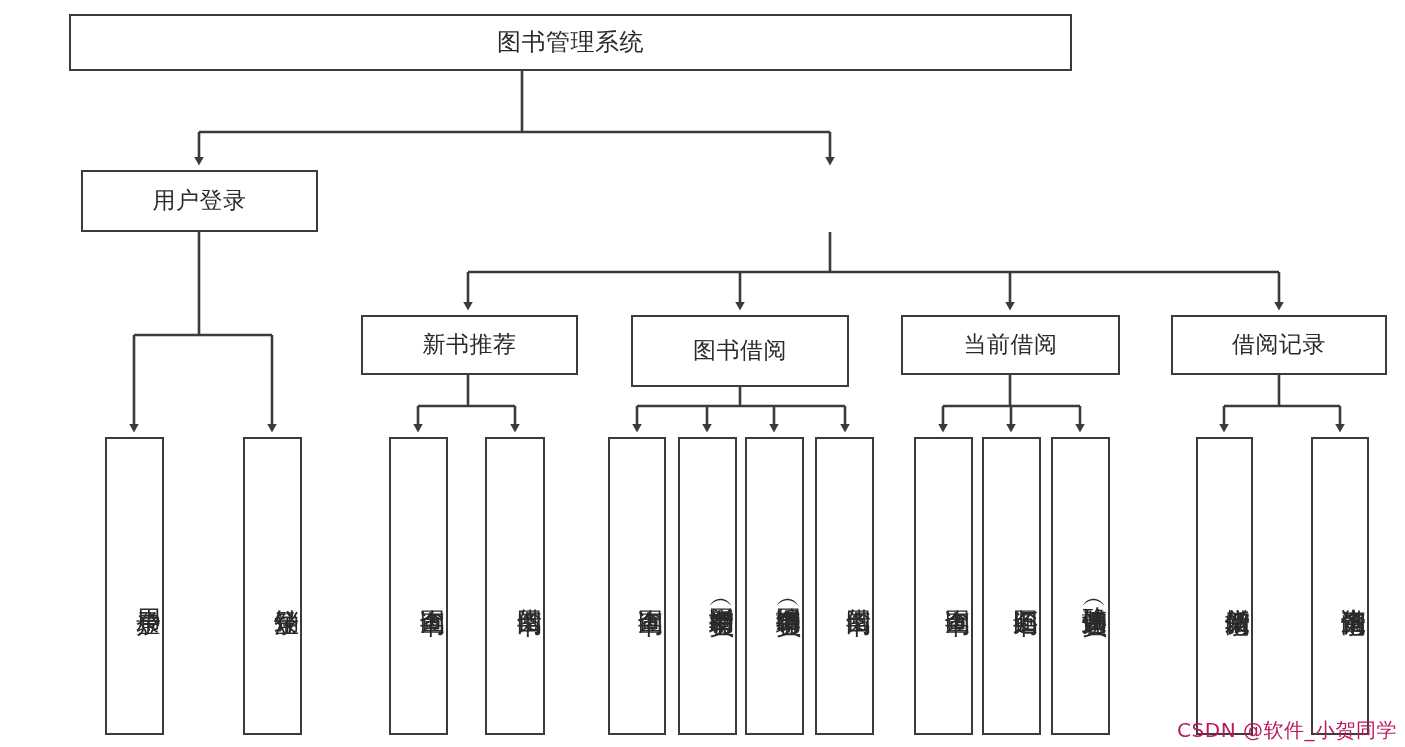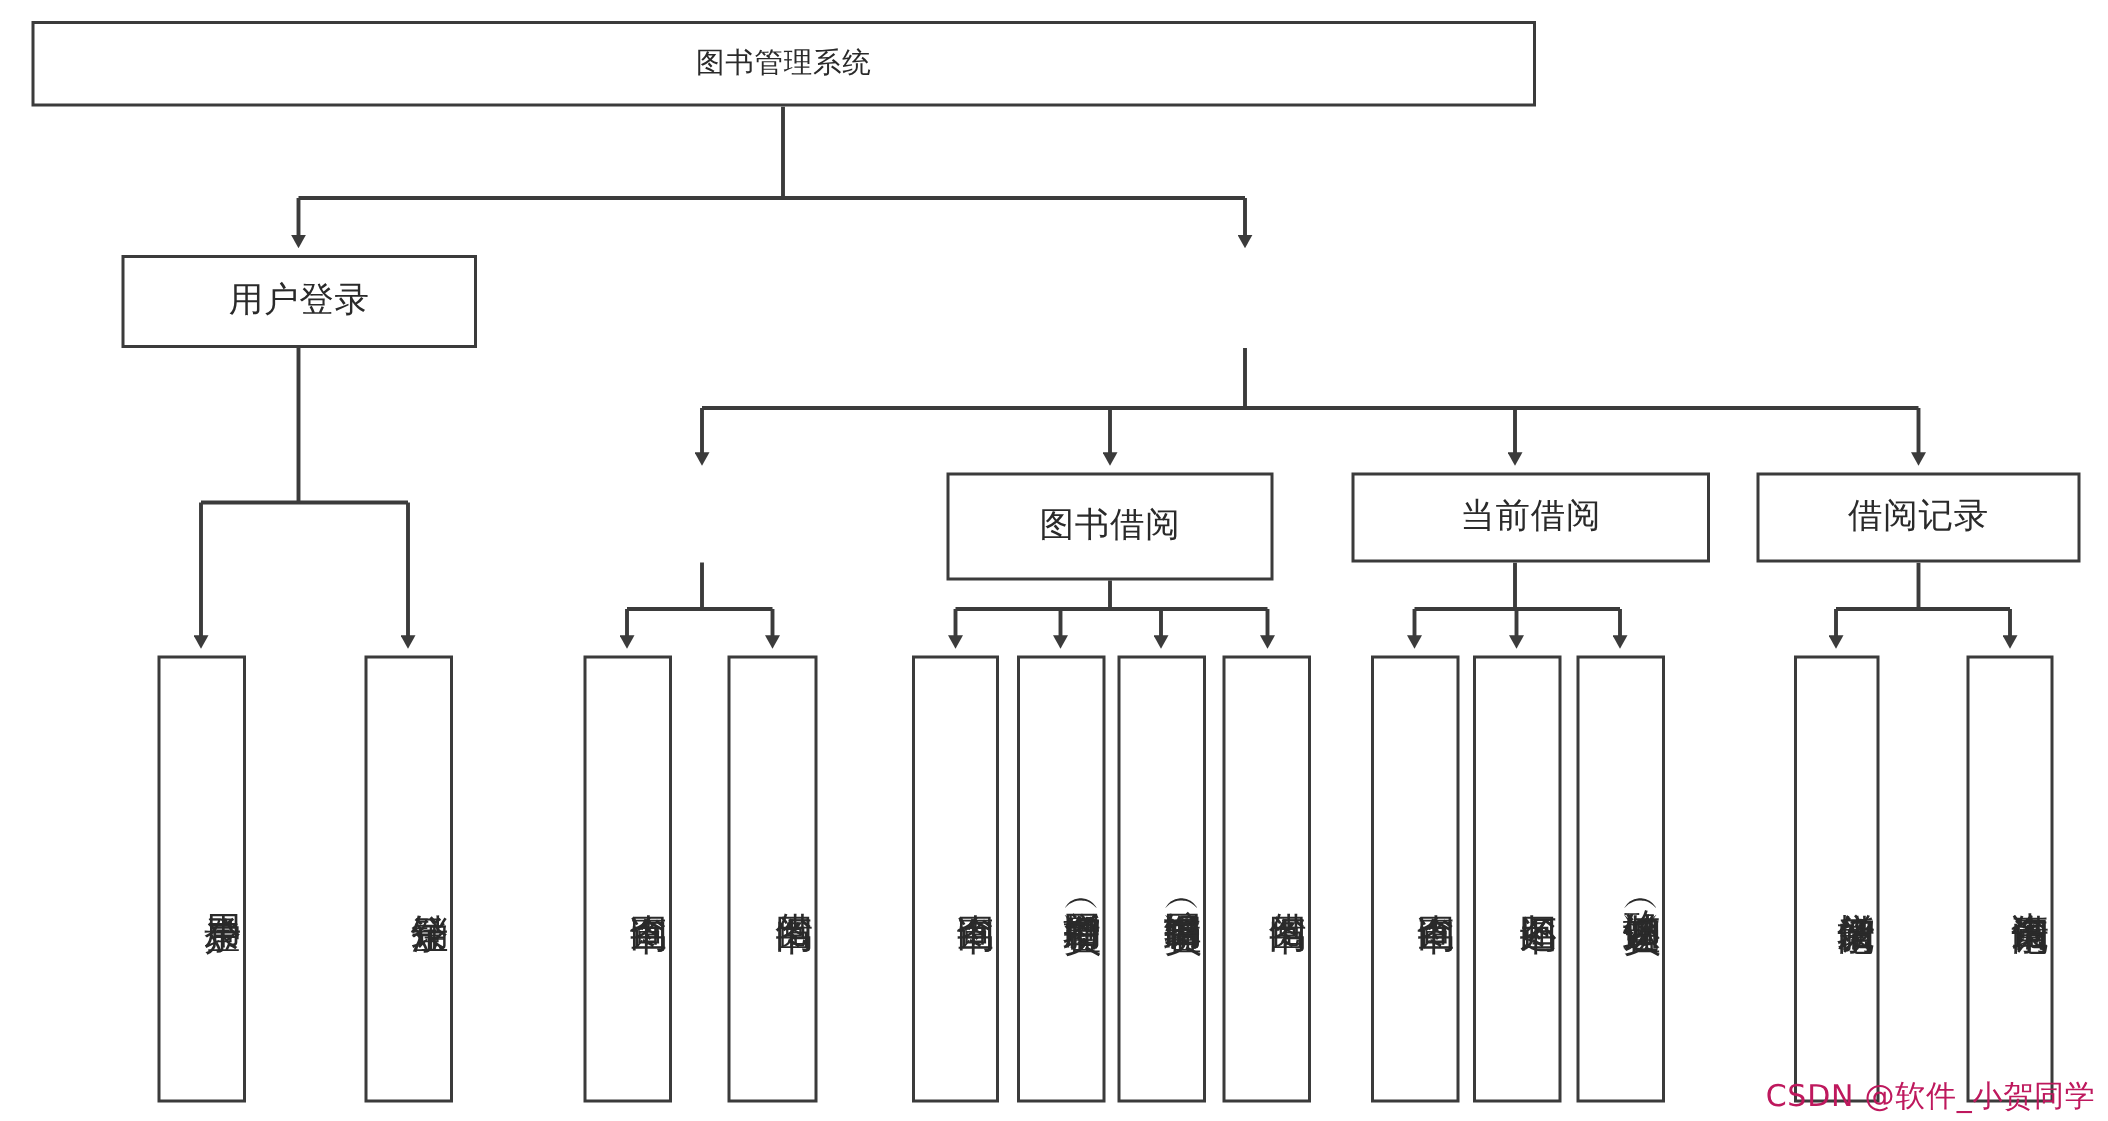--- a/index.html
+++ b/index.html
@@ -35,21 +35,22 @@
     justify-content: center;
     color: #2a2a2a;
   }
   .node.h-node {
     font-size: 23px;
     line-height: 1.1;
     letter-spacing: 0.5px;
     white-space: nowrap;
   }
   .node.root {
-    font-size: 19px;
+    font-size: 24px;
+    margin-left: 48px;
   }
   .node.v-node {
     writing-mode: vertical-rl;
     text-orientation: upright;
     font-size: 25px;
     line-height: 1.12;
     letter-spacing: 1px;
     align-items: flex-start;
     justify-content: center;
     padding-top: 10px;
@@ -117,24 +118,25 @@
       <path d="M1224,406 L1224,425" marker-end="url(#ar)"></path>
       <path d="M1340,406 L1340,425" marker-end="url(#ar)"></path>
     </g>
   </svg>
 
   <div class="node h-node root" style="left:21px; top:14px; width:1003px; height:57px;">图书管理系统</div>
 
   <div class="node h-node" style="left:81px; top:170px; width:237px; height:62px;">用户登录</div>
 
 
+  <div class="node h-node" style="left:361px; top:315px; width:217px; height:60px;">新书推荐</div>
 
   <div class="node h-node" style="left:631px; top:315px; width:218px; height:72px;">图书借阅</div>
 
-  <div class="node h-node" style="left:901px; top:315px; width:239px; height:60px;">当前借阅</div>
+  <div class="node h-node" style="left:901px; top:315px; width:219px; height:60px;">当前借阅</div>
 
   <div class="node h-node" style="left:1171px; top:315px; width:216px; height:60px;">借阅记录</div>
 
   <div class="node v-node" style="left:105px; top:437px; width:59px; height:298px;">用户登录</div>
 
   <div class="node v-node" style="left:243px; top:437px; width:59px; height:298px;">注销登录</div>
 
   <div class="node v-node" style="left:389px; top:437px; width:59px; height:298px;">查询图书</div>
 
   <div class="node v-node" style="left:485px; top:437px; width:60px; height:298px;">借阅图书</div>

